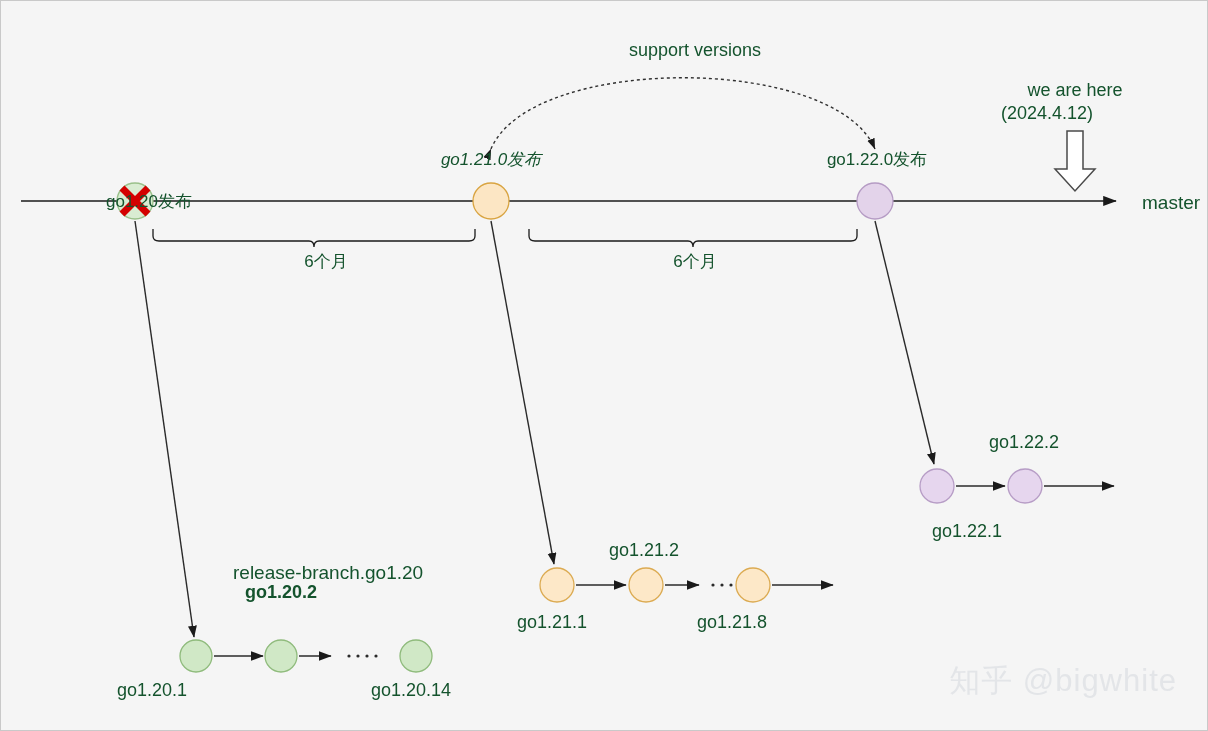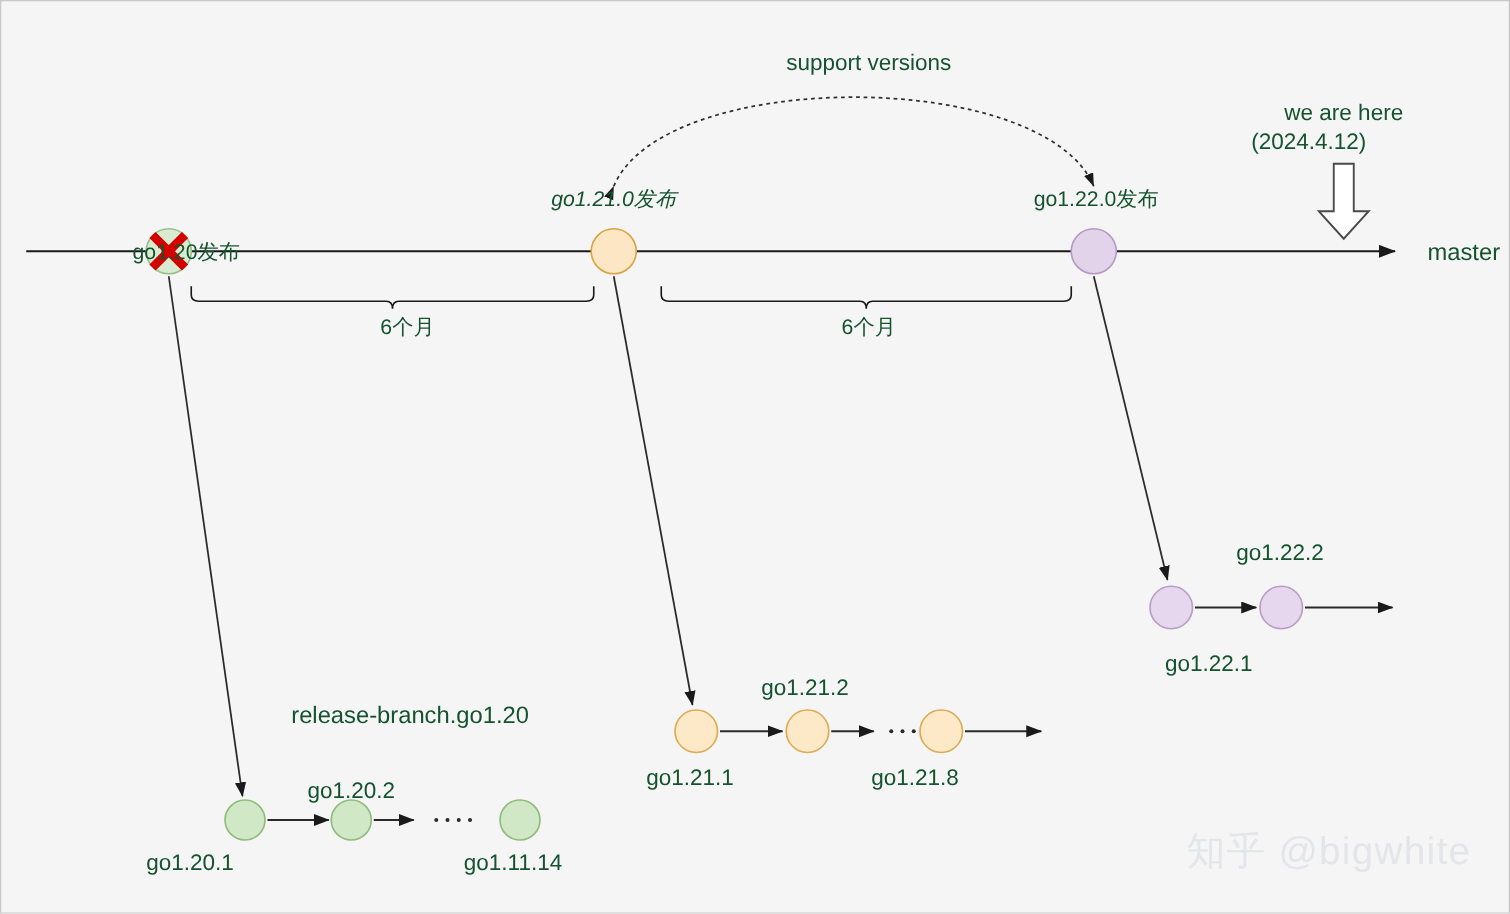--- a/index.html
+++ b/index.html
@@ -115,22 +115,22 @@
 
   <div class="lbl lbl-here center" style="left:1074px; top:78px;">we are here</div>
   <div class="lbl lbl-here center" style="left:1046px; top:101px;">(2024.4.12)</div>
 
   <div class="lbl lbl-bracket center" style="left:325px; top:250px;">6个月</div>
   <div class="lbl lbl-bracket center" style="left:694px; top:250px;">6个月</div>
 
   <div class="lbl lbl-branch" style="left:205px; top:560px;margin-left:27px;">release-branch.go1.20</div>
 
   <div class="lbl lbl-release" style="left:116px; top:678px;">go1.20.1</div>
-  <div class="lbl lbl-release center" style="left:280px; top:620px;">go1.20.2</div>
-  <div class="lbl lbl-release" style="left:370px; top:678px;">go1.11.14</div>
+  <div class="lbl lbl-release center" style="left:280px; top:580px;font-weight:bold;">go1.20.2</div>
+  <div class="lbl lbl-release" style="left:370px; top:678px;">go1.20.14</div>
 
   <div class="lbl lbl-release" style="left:516px; top:610px;">go1.21.1</div>
   <div class="lbl lbl-release center" style="left:643px; top:538px;">go1.21.2</div>
   <div class="lbl lbl-release" style="left:696px; top:610px;">go1.21.8</div>
 
   <div class="lbl lbl-release" style="left:895px; top:519px;margin-left:36px;">go1.22.1</div>
   <div class="lbl lbl-release center" style="left:1023px; top:430px;">go1.22.2</div>
 
   <div class="watermark">知乎 @bigwhite</div>
 </div>

